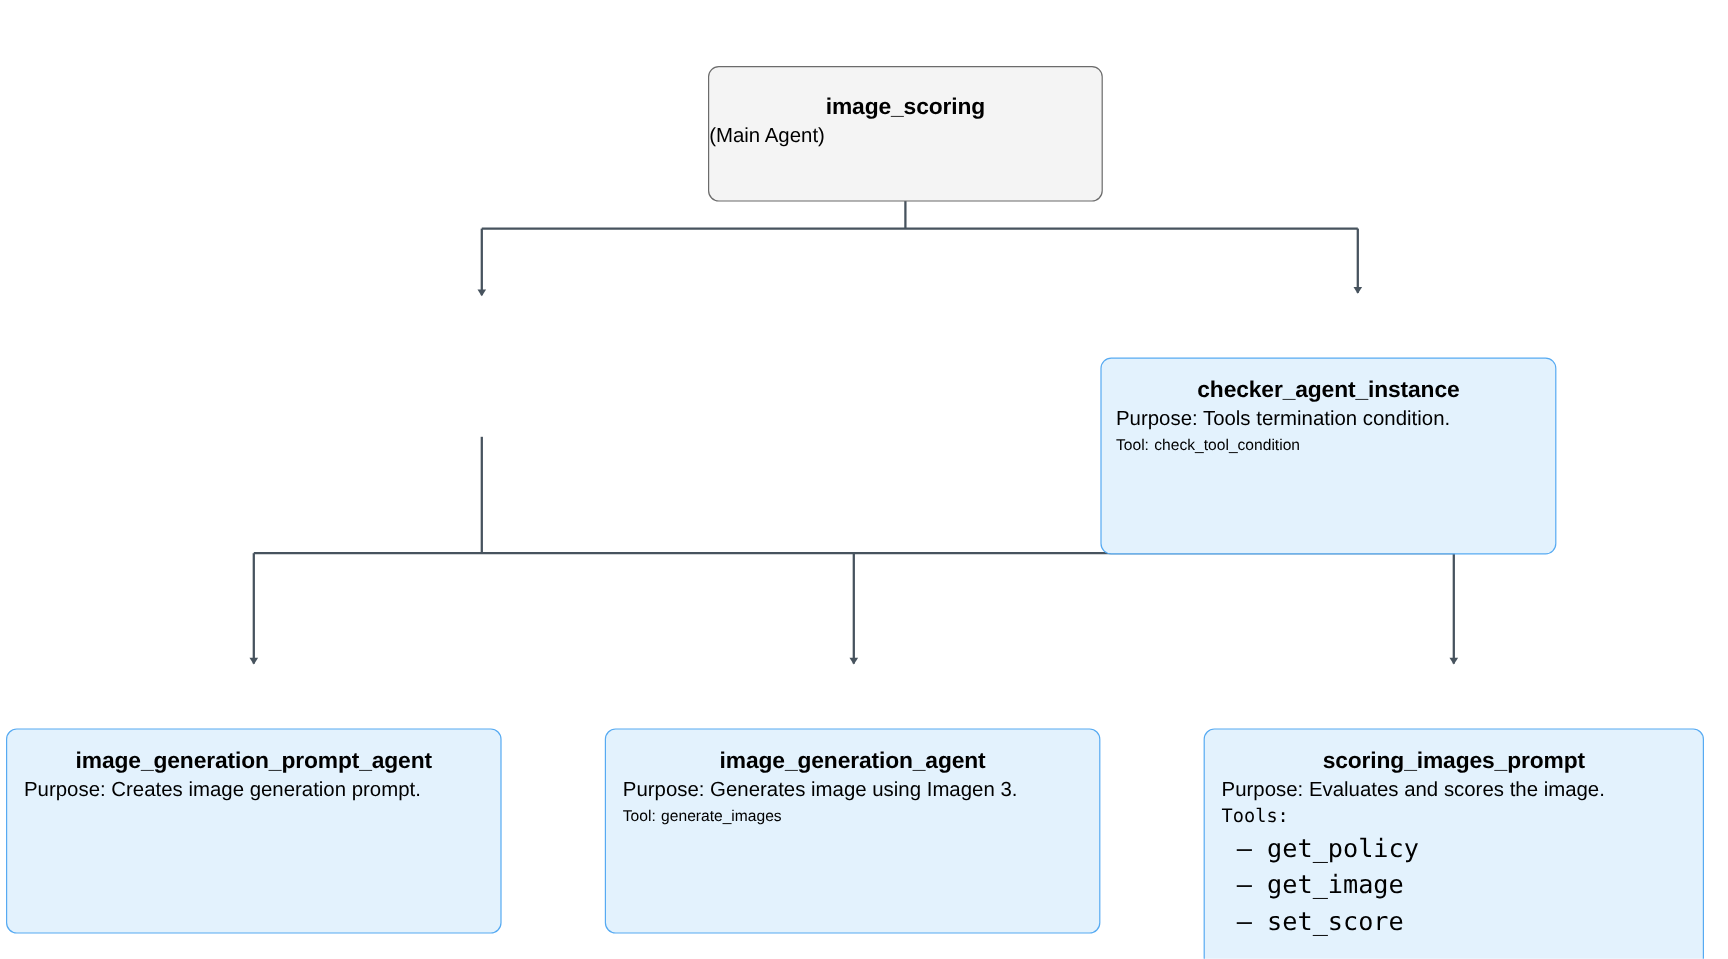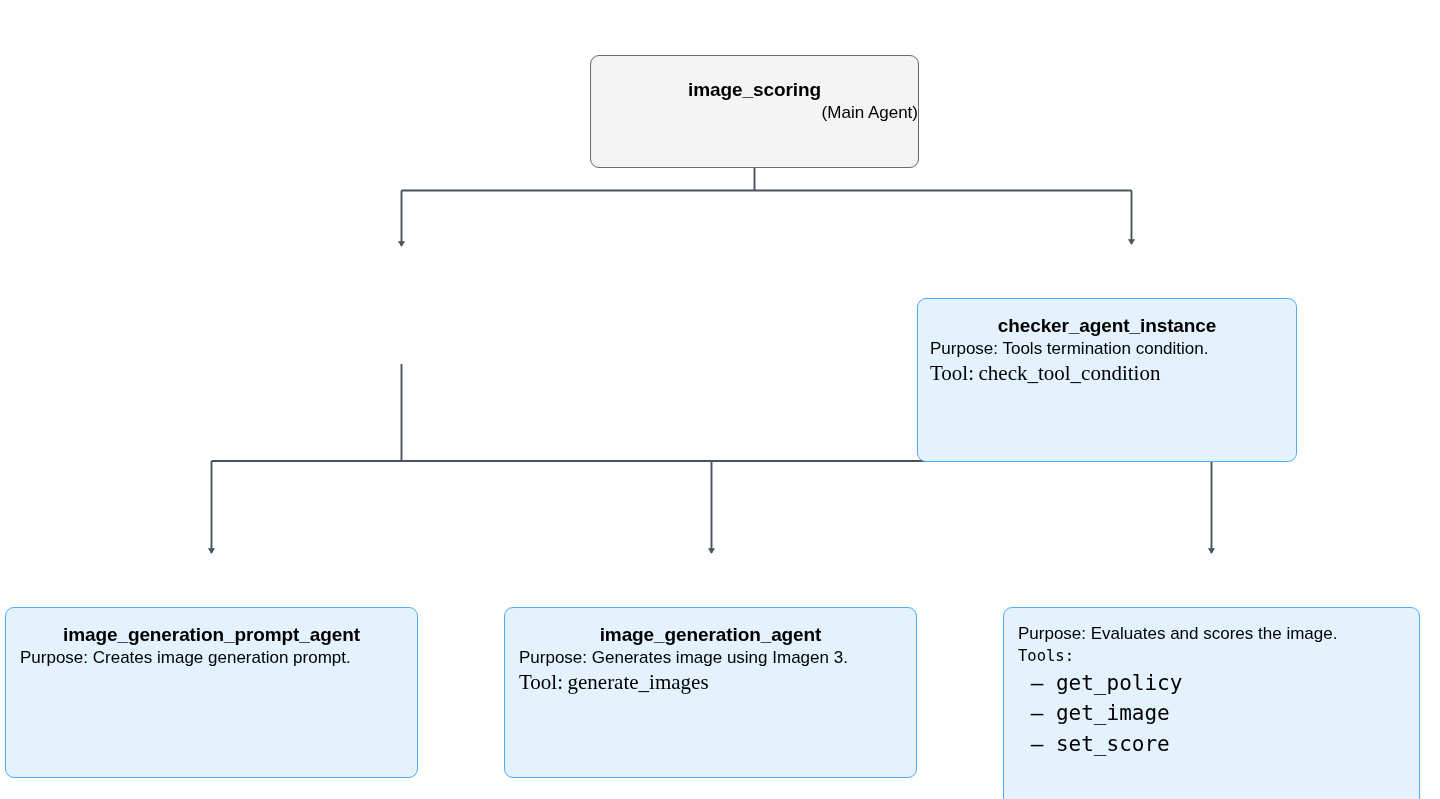--- a/index.html
+++ b/index.html
@@ -52,36 +52,36 @@
   .node-title {
     font-weight: bold;
     font-size: 19px;
     text-align: center;
     line-height: 1.25;
     white-space: nowrap;
     letter-spacing: -0.1px;
   }
   .node-subtitle {
     font-size: 17px;
-    text-align: right;
+    text-align: left;
     line-height: 1.3;
   }
   .node-purpose {
     font-size: 17px;
     line-height: 1.32;
     white-space: nowrap;
   }
   .node-toolline {
     font-size: 16px;
     line-height: 1.33;
     white-space: nowrap;
   }
   .mono {
-    font-family: Liberation Serif, serif;
-    font-size: 21px;
+    font-family: Liberation Sans, sans-serif;
+    font-size: 13px;
     text-align: right;
   }
   .tools-label {
     font-family: "DejaVu Sans Mono", "Liberation Mono", monospace;
     font-size: 15.5px;
     line-height: 1.45;
   }
   .tools-list {
     font-family: "DejaVu Sans Mono", "Liberation Mono", monospace;
     font-size: 21px;
@@ -175,20 +175,21 @@
       <div class="node-purpose">Purpose: Generates image using Imagen 3.</div>
       <div class="node-toolline">
         <span class="mono">Tool:</span>
         <span class="mono">generate_images</span>
       </div>
     </div>
   </div>
 
   <div class="node node-agent" id="node-score">
     <div class="node-inner">
+      <div class="node-title">scoring_images_prompt</div>
       <div class="node-purpose">Purpose: Evaluates and scores the image.</div>
       <div class="tools-label">Tools:</div>
       <div class="tools-list"> – get_policy
  – get_image
  – set_score</div>
     </div>
   </div>
 
 </div>
 

